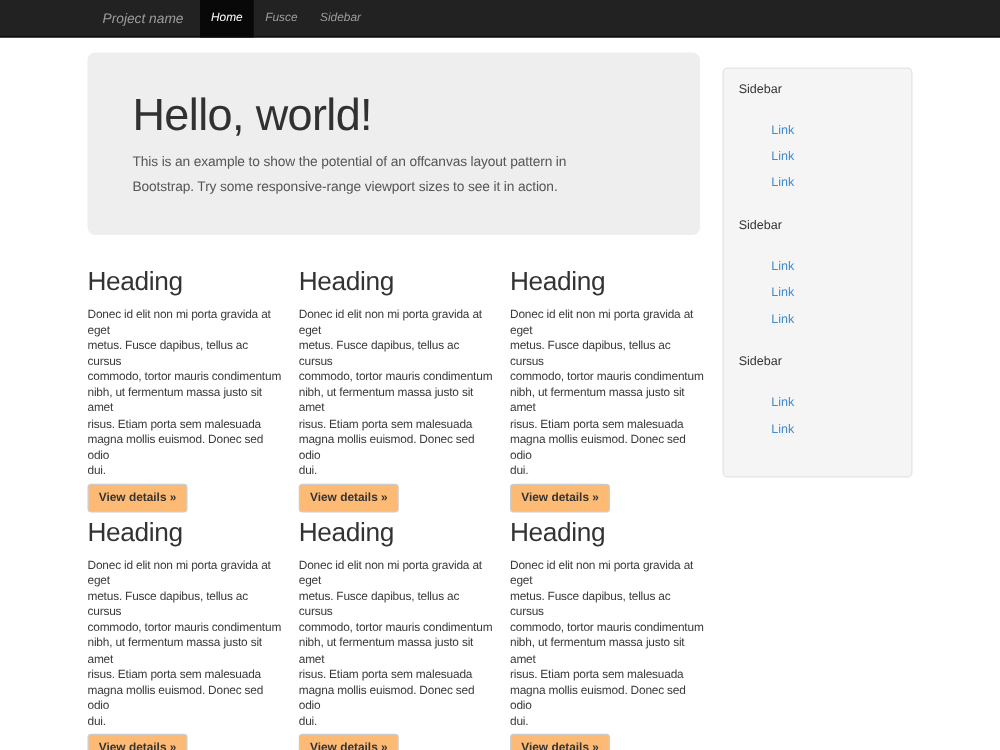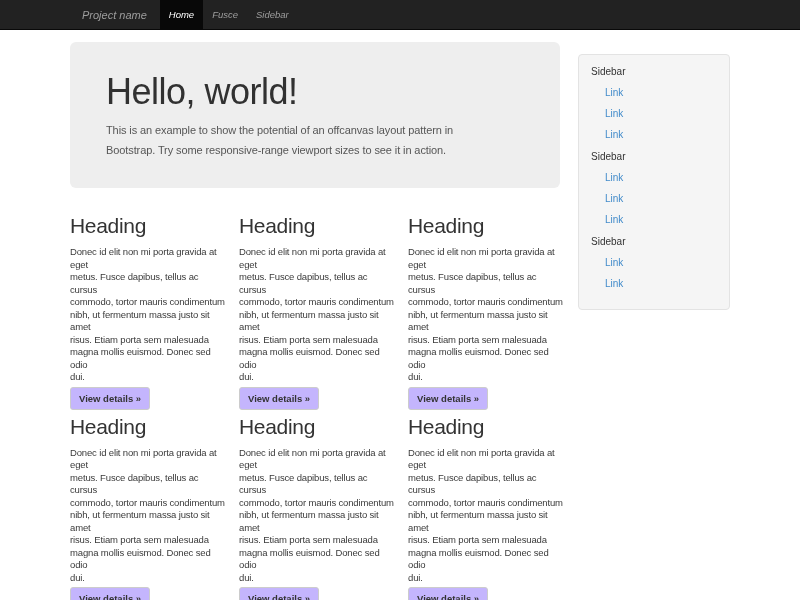--- a/index.html
+++ b/index.html
@@ -96,21 +96,21 @@
   }
   .sb-title {
     font-size: 10px;
     line-height: 14px;
     color: #333333;
     margin: 4px 0 1px 0;
   }
   .sb-title:first-child { margin-top: 0; }
   .sb-links {
     list-style: none;
-    margin: 4px; padding: 0;
+    margin: 16px; padding: 0;
   }
   .sb-links li a {
     display: block;
     padding: 4px 10px 5px 10px;
     font-size: 10px;
     line-height: 12px;
     color: #428bca;
     text-decoration: none;
   }
 
@@ -135,21 +135,21 @@
   .card p {
     margin: 0 0 3px 0;
     font-size: 9.5px;
     line-height: 12.5px;
     letter-spacing: -0.15px;
     color: #3a3a3a;
     white-space: pre-line;
   }
   .btn {
     display: inline-block;
-    background: #c4b5fd;
+    background: #fdba74;
     border: 1px solid #cccccc;
     border-radius: 3px;
     color: #333333;
     font-family: inherit;
     font-size: 9.5px;
     font-weight: bold;
     padding: 5px 8px;
     cursor: pointer;
   }
 </style>

